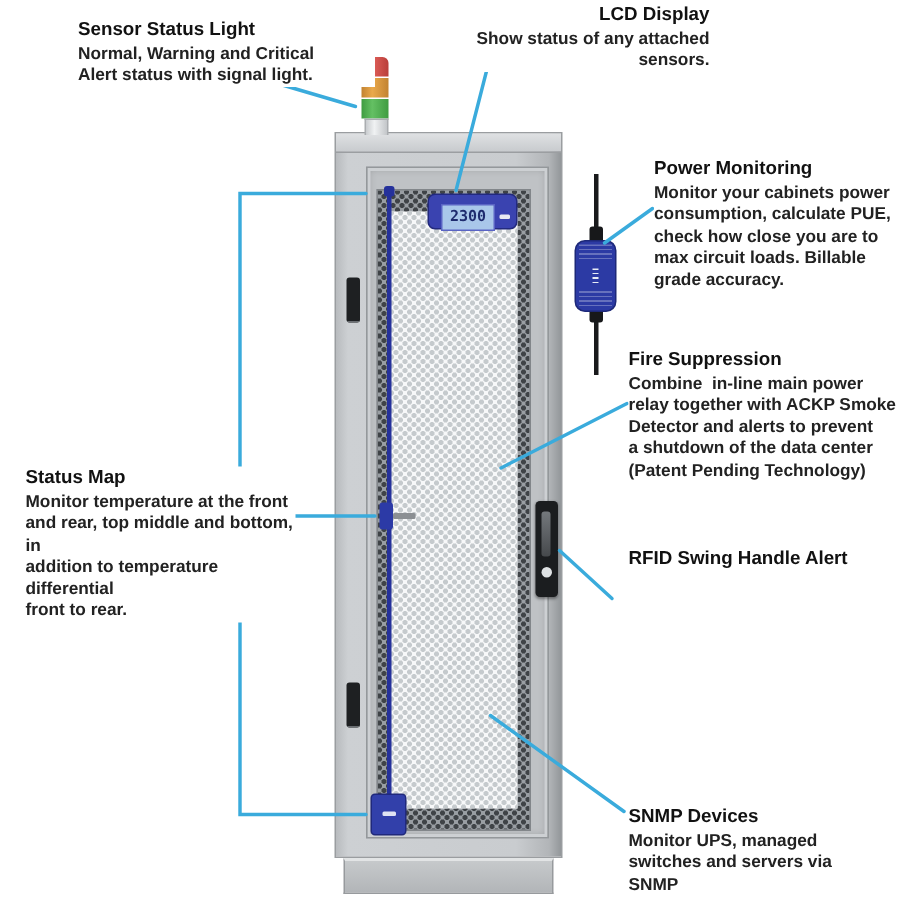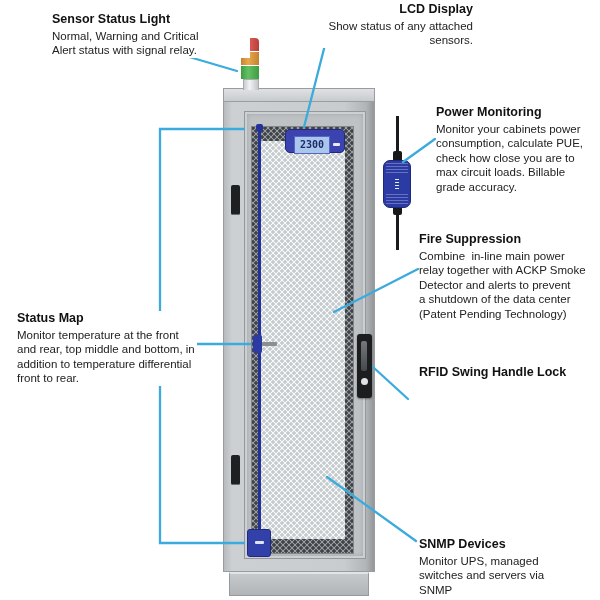--- a/index.html
+++ b/index.html
@@ -3,21 +3,21 @@
 <meta charset="utf-8">
 <style>
   html,body{margin:0;padding:0;background:#fff;}
   #canvas{
     position:relative;width:600px;height:600px;background:#ffffff;overflow:hidden;
     font-family:"Liberation Sans",sans-serif;color:#1a1a1a;
   }
   
   .callout{position:absolute;z-index:6;background:#ffffff;}
   .callout h3{margin:0 0 2px 0;font-size:12.5px;font-weight:bold;color:#111;line-height:1.2;}
-  .callout .body{font-size:11.5px;line-height:1.26;color:#222;white-space:pre-wrap;}
+  .callout .body{font-size:11.5px;line-height:1.26;color:#222;white-space:pre-wrap;font-weight:bold;}
   #co-sensor {left:52px; top:12px; width:198px;}
   #co-lcd    {left:283px;top:2px;  width:190px;text-align:right;}
   #co-power  {left:436px;top:105px;width:162px;}
   #co-fire   {left:419px;top:232px;width:180px;}
   #co-thermal{left:17px; top:311px;width:180px;}
   #co-rfid   {left:419px;top:365px;width:175px;}
   #co-snmp   {left:419px;top:537px;width:165px;}
   
   #lines{position:absolute;left:0;top:0;z-index:5;}
   
@@ -141,21 +141,21 @@
       <path d="M334,312 L418,269"></path>
       <path d="M244,129 H160 V543 H244 M160,344 H250"></path>
       <path d="M373,367 L408,399"></path>
       <path d="M327,477 L416,541"></path>
     </g>
   </svg>
 
   <div class="callout" id="co-sensor">
     <h3>Sensor Status Light</h3>
     <div class="body">Normal, Warning and Critical
-Alert status with signal relay.</div>
+Alert status with signal light.</div>
   </div>
   <div class="callout" id="co-lcd">
     <h3>LCD Display</h3>
     <div class="body">Show status of any attached
 sensors.</div>
   </div>
   <div class="callout" id="co-power">
     <h3>Power Monitoring</h3>
     <div class="body">Monitor your cabinets power
 consumption, calculate PUE,
@@ -172,21 +172,21 @@
 (Patent Pending Technology)</div>
   </div>
   <div class="callout" id="co-thermal">
     <h3>Status Map</h3>
     <div class="body">Monitor temperature at the front
 and rear, top middle and bottom, in
 addition to temperature differential
 front to rear.</div>
   </div>
   <div class="callout" id="co-rfid">
-    <h3>RFID Swing Handle Lock</h3>
+    <h3>RFID Swing Handle Alert</h3>
   </div>
   <div class="callout" id="co-snmp">
     <h3>SNMP Devices</h3>
     <div class="body">Monitor UPS, managed
 switches and servers via
 SNMP</div>
   </div>
 
 </div>
 

